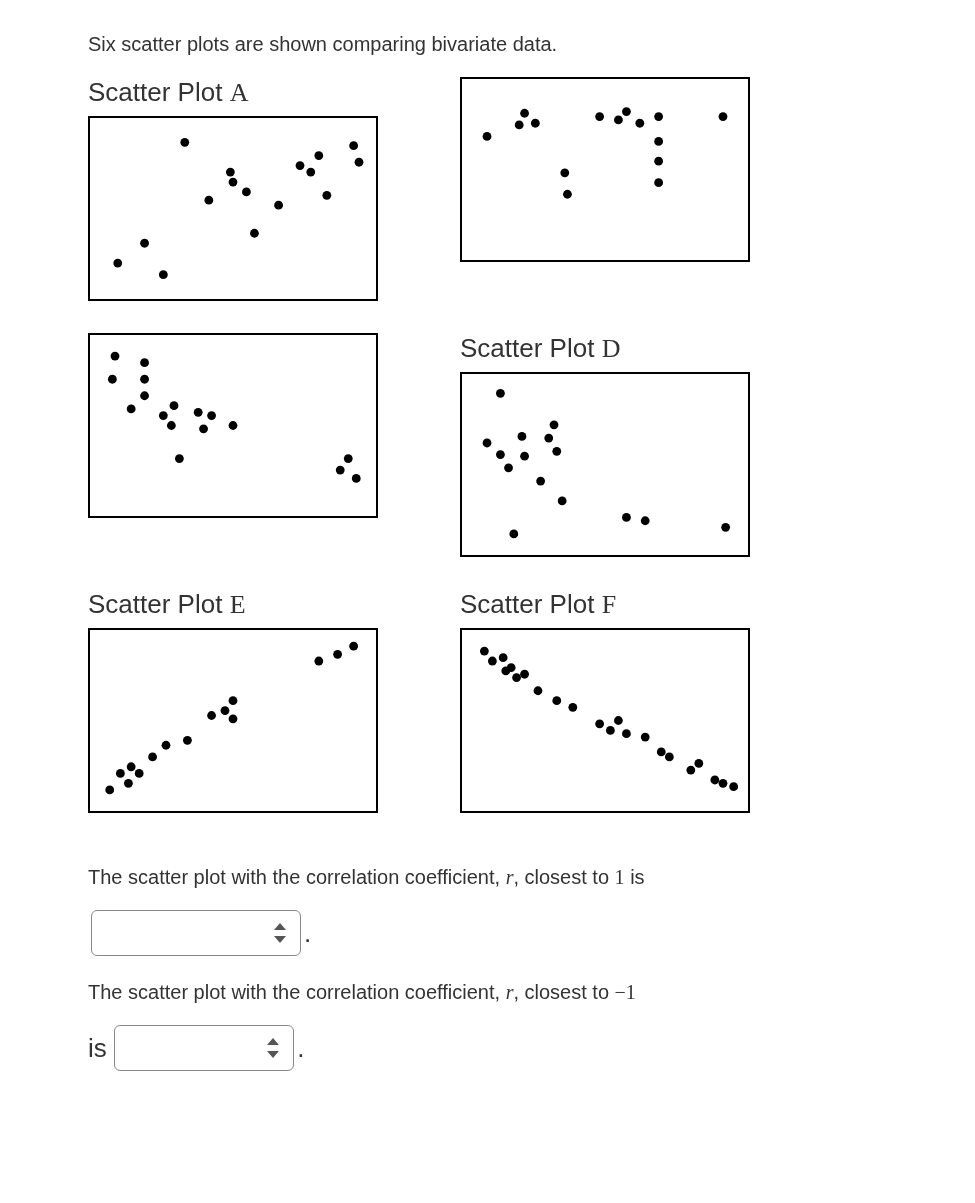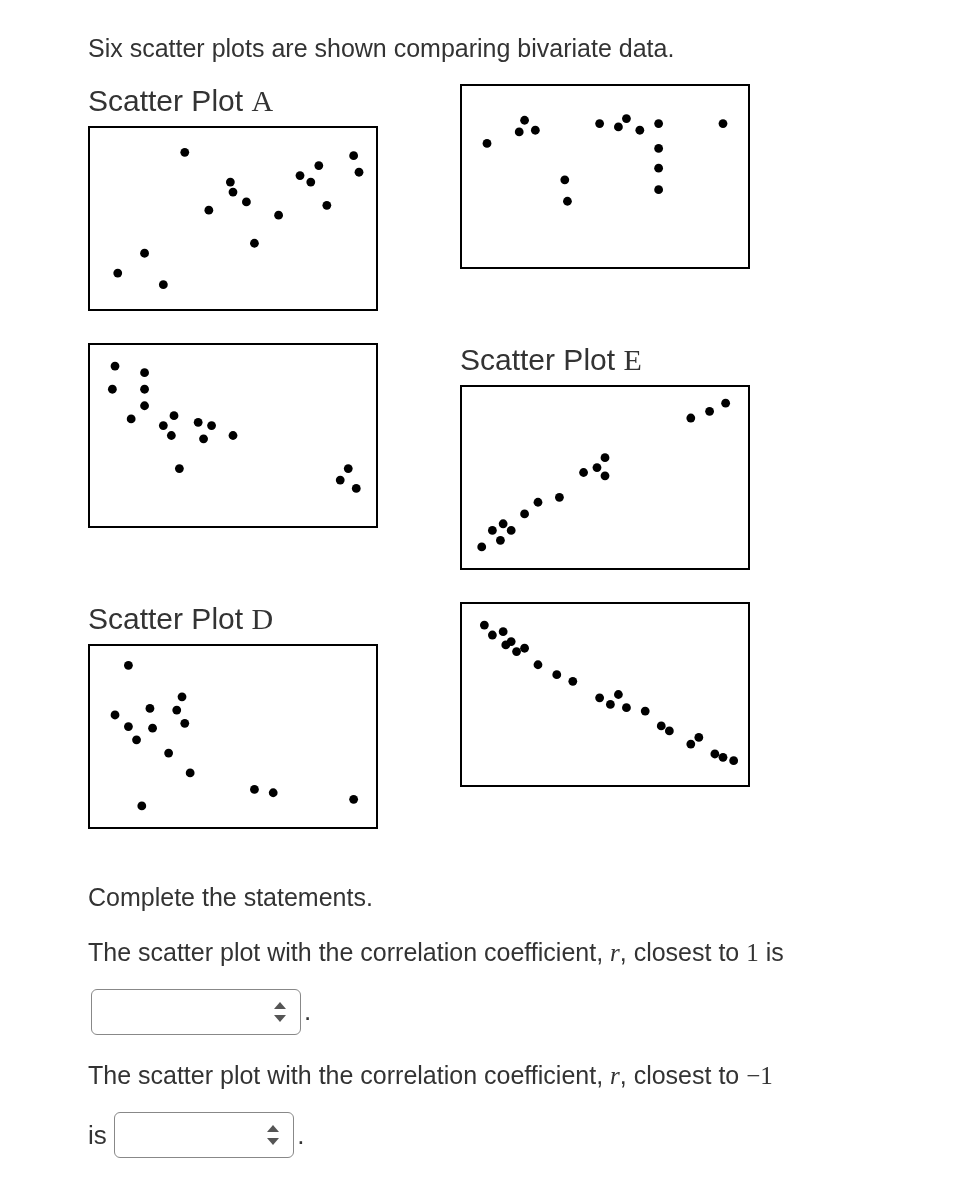--- a/index.html
+++ b/index.html
@@ -1,21 +1,21 @@
 <!DOCTYPE html>
 <html><head>
 <meta charset="utf-8">
 <style>
   html,body{margin:0;padding:0;background:#fff;}
   body{font-family:"Helvetica Neue",Helvetica,Arial,sans-serif;color:#333;width:975px;}
   .page{padding:30px 88px 80px 88px;}
-  .intro,.stmt,.prompt{font-size:25px;line-height:1.45;margin:0 0 18px 0;}
+  .intro,.stmt,.prompt{font-size:20px;line-height:1.45;margin:0 0 18px 0;}
   .grid{display:grid;grid-template-columns:290px 290px;column-gap:82px;row-gap:32px;margin-bottom:50px;}
   .cell{}
-  .plot-label{font-size:30px;margin-bottom:8px;}
+  .plot-label{font-size:26px;margin-bottom:8px;}
   .mv{font-family:"Times New Roman",Times,serif;}
   .mi{font-family:"Times New Roman",Times,serif;font-style:italic;}
   .nm{font-family:"Times New Roman",Times,serif;}
   svg.scatter{display:block;border:2.5px solid #000;box-sizing:border-box;}
   .dot{fill:#000;}
   .answer-line{display:flex;align-items:center;flex-wrap:wrap;gap:0;margin-bottom:22px;}
   .answer-line .txt{font-size:26px;}
   .select{position:relative;display:inline-flex;align-items:center;justify-content:flex-end;width:210px;height:46px;border:1px solid #888;border-radius:6px;margin:0 3px;padding-right:12px;box-sizing:border-box;background:#fff;}
   .select.narrow{width:180px;}
   .caret{width:16px;height:22px;position:relative;}
@@ -86,60 +86,61 @@
           <circle cx="109.4" cy="79.0" r="4.5" class="dot"></circle>
           <circle cx="114.9" cy="95.9" r="4.5" class="dot"></circle>
           <circle cx="123.1" cy="82.4" r="4.5" class="dot"></circle>
           <circle cx="145.0" cy="92.5" r="4.5" class="dot"></circle>
           <circle cx="254.6" cy="138.1" r="4.5" class="dot"></circle>
           <circle cx="262.8" cy="126.3" r="4.5" class="dot"></circle>
           <circle cx="271.0" cy="146.6" r="4.5" class="dot"></circle>
         </svg>
     </div>
     <div class="cell">
+      <div class="plot-label"><span>Scatter Plot </span><span class="mv">D</span></div>
+      <svg class="scatter" width="290" height="185" viewBox="0 0 290 185">
+          <circle cx="24.4" cy="70.5" r="4.5" class="dot"></circle>
+          <circle cx="38.1" cy="82.4" r="4.5" class="dot"></circle>
+          <circle cx="38.1" cy="19.8" r="4.5" class="dot"></circle>
+          <circle cx="46.4" cy="95.9" r="4.5" class="dot"></circle>
+          <circle cx="51.8" cy="163.5" r="4.5" class="dot"></circle>
+          <circle cx="60.1" cy="63.8" r="4.5" class="dot"></circle>
+          <circle cx="62.8" cy="84.0" r="4.5" class="dot"></circle>
+          <circle cx="79.2" cy="109.4" r="4.5" class="dot"></circle>
+          <circle cx="87.5" cy="65.5" r="4.5" class="dot"></circle>
+          <circle cx="92.9" cy="51.9" r="4.5" class="dot"></circle>
+          <circle cx="95.7" cy="79.0" r="4.5" class="dot"></circle>
+          <circle cx="101.2" cy="129.7" r="4.5" class="dot"></circle>
+          <circle cx="166.9" cy="146.6" r="4.5" class="dot"></circle>
+          <circle cx="186.1" cy="150.0" r="4.5" class="dot"></circle>
+          <circle cx="268.3" cy="156.7" r="4.5" class="dot"></circle>
+        </svg>
+    </div>
+    <div class="cell">
       <div class="plot-label"><span>Scatter Plot </span><span class="mv">E</span></div>
       <svg class="scatter" width="290" height="185" viewBox="0 0 290 185">
           <circle cx="19.0" cy="163.5" r="4.5" class="dot"></circle>
           <circle cx="29.9" cy="146.6" r="4.5" class="dot"></circle>
           <circle cx="38.1" cy="156.7" r="4.5" class="dot"></circle>
           <circle cx="40.9" cy="139.8" r="4.5" class="dot"></circle>
           <circle cx="49.1" cy="146.6" r="4.5" class="dot"></circle>
           <circle cx="62.8" cy="129.7" r="4.5" class="dot"></circle>
           <circle cx="76.5" cy="117.8" r="4.5" class="dot"></circle>
           <circle cx="98.4" cy="112.8" r="4.5" class="dot"></circle>
           <circle cx="123.1" cy="87.4" r="4.5" class="dot"></circle>
           <circle cx="136.8" cy="82.4" r="4.5" class="dot"></circle>
           <circle cx="145.0" cy="72.2" r="4.5" class="dot"></circle>
           <circle cx="145.0" cy="90.8" r="4.5" class="dot"></circle>
           <circle cx="232.7" cy="31.7" r="4.5" class="dot"></circle>
           <circle cx="251.9" cy="24.9" r="4.5" class="dot"></circle>
           <circle cx="268.3" cy="16.5" r="4.5" class="dot"></circle>
         </svg>
     </div>
     <div class="cell">
-      <div class="plot-label"><span>Scatter Plot </span><span class="mv">D</span></div>
-      <svg class="scatter" width="290" height="185" viewBox="0 0 290 185">
-          <circle cx="24.4" cy="70.5" r="4.5" class="dot"></circle>
-          <circle cx="38.1" cy="82.4" r="4.5" class="dot"></circle>
-          <circle cx="38.1" cy="19.8" r="4.5" class="dot"></circle>
-          <circle cx="46.4" cy="95.9" r="4.5" class="dot"></circle>
-          <circle cx="51.8" cy="163.5" r="4.5" class="dot"></circle>
-          <circle cx="60.1" cy="63.8" r="4.5" class="dot"></circle>
-          <circle cx="62.8" cy="84.0" r="4.5" class="dot"></circle>
-          <circle cx="79.2" cy="109.4" r="4.5" class="dot"></circle>
-          <circle cx="87.5" cy="65.5" r="4.5" class="dot"></circle>
-          <circle cx="92.9" cy="51.9" r="4.5" class="dot"></circle>
-          <circle cx="95.7" cy="79.0" r="4.5" class="dot"></circle>
-          <circle cx="101.2" cy="129.7" r="4.5" class="dot"></circle>
-          <circle cx="166.9" cy="146.6" r="4.5" class="dot"></circle>
-          <circle cx="186.1" cy="150.0" r="4.5" class="dot"></circle>
-          <circle cx="268.3" cy="156.7" r="4.5" class="dot"></circle>
-        </svg>
-    </div>
-    <div class="cell">
+      <div class="plot-label"><span>Scatter Plot </span><span class="mv">F</span></div>
       <svg class="scatter" width="290" height="185" viewBox="0 0 290 185">
           <circle cx="21.7" cy="21.5" r="4.5" class="dot"></circle>
           <circle cx="29.9" cy="31.7" r="4.5" class="dot"></circle>
           <circle cx="40.9" cy="28.3" r="4.5" class="dot"></circle>
           <circle cx="43.6" cy="41.8" r="4.5" class="dot"></circle>
           <circle cx="49.1" cy="38.4" r="4.5" class="dot"></circle>
           <circle cx="54.6" cy="48.6" r="4.5" class="dot"></circle>
           <circle cx="62.8" cy="45.2" r="4.5" class="dot"></circle>
           <circle cx="76.5" cy="62.1" r="4.5" class="dot"></circle>
           <circle cx="95.7" cy="72.2" r="4.5" class="dot"></circle>
@@ -153,21 +154,20 @@
           <circle cx="210.8" cy="129.7" r="4.5" class="dot"></circle>
           <circle cx="232.7" cy="143.2" r="4.5" class="dot"></circle>
           <circle cx="240.9" cy="136.4" r="4.5" class="dot"></circle>
           <circle cx="257.3" cy="153.3" r="4.5" class="dot"></circle>
           <circle cx="265.6" cy="156.7" r="4.5" class="dot"></circle>
           <circle cx="276.5" cy="160.1" r="4.5" class="dot"></circle>
         </svg>
     </div>
   </div>
 
-  <p class="stmt">Complete the statements.</p>
 
   <p class="prompt">
     <span>The scatter plot with the correlation coefficient, </span><span class="mi">r</span><span>, closest to </span><span class="nm">1</span><span> is</span>
   </p>
   <div class="answer-line">
     <div class="select">
       <span class="caret"></span>
     </div>
     <span class="period">.</span>
   </div>

